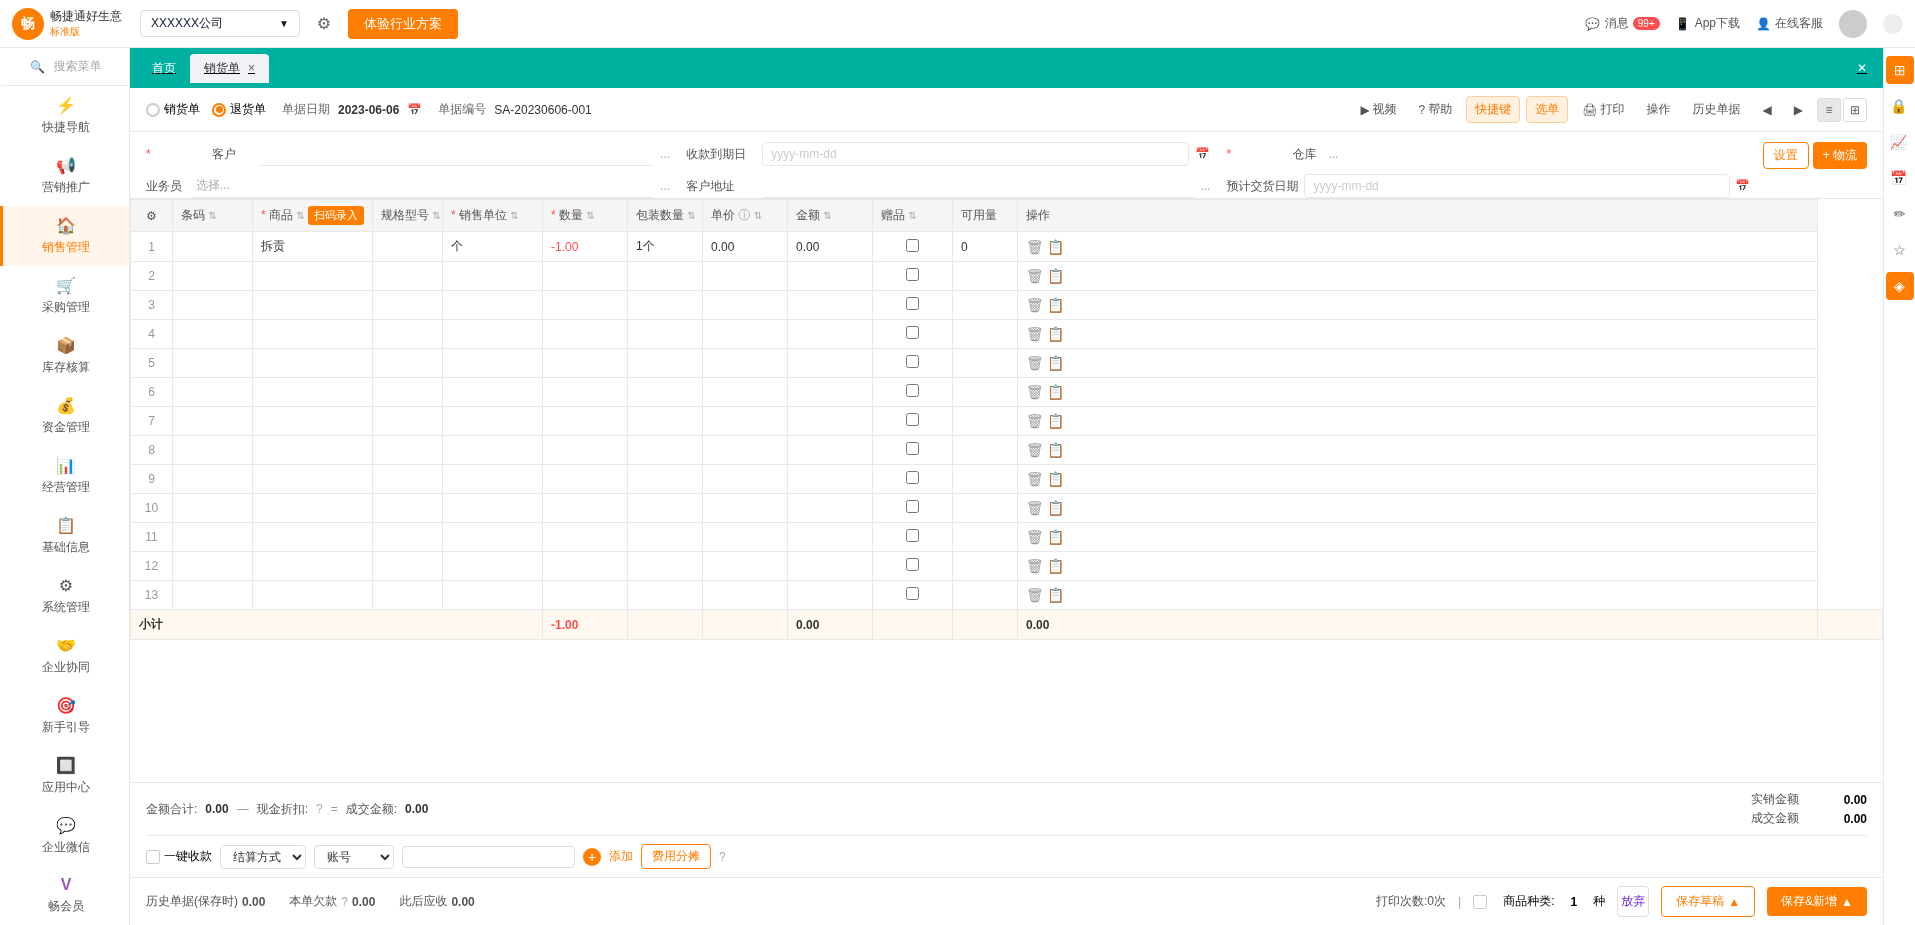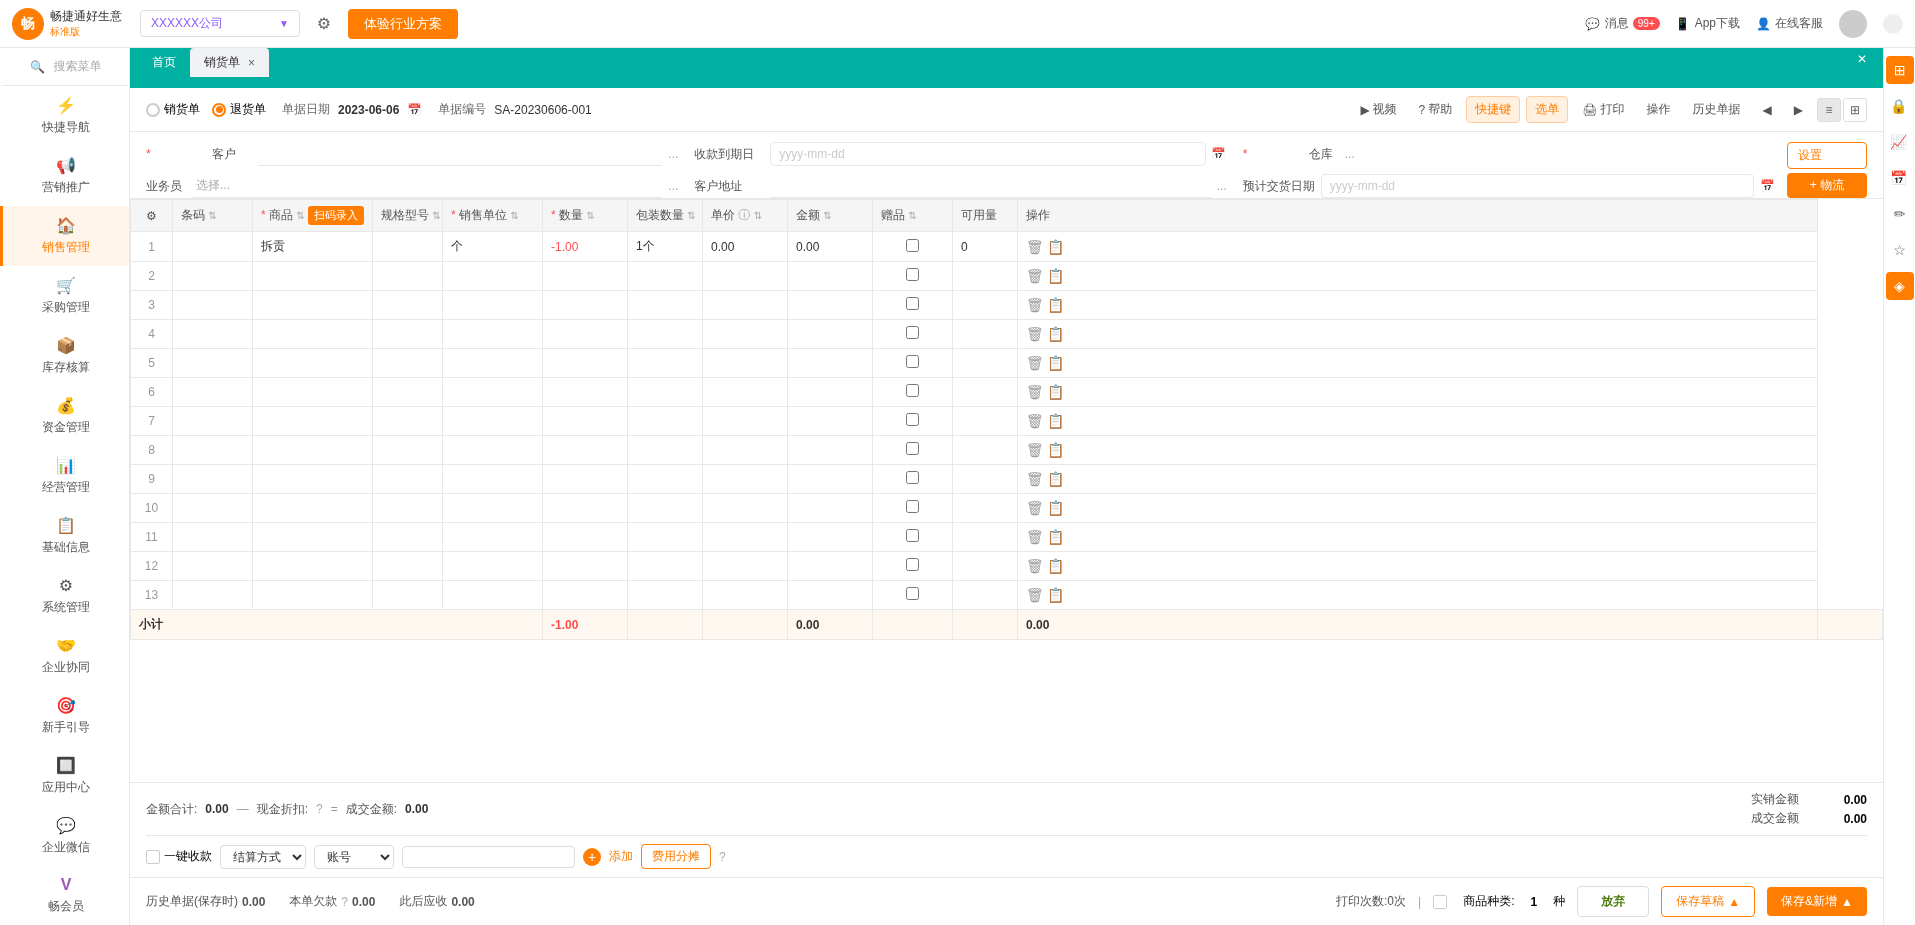--- a/index.html
+++ b/index.html
@@ -27,21 +27,21 @@
       border-radius: 50%;
       display: flex; align-items: center; justify-content: center;
       color: white; font-size: 14px; font-weight: bold;
     }
     .logo-text { font-size: 11px; color: #333; line-height: 1.3; }
     .company-selector {
       display: flex; align-items: center; gap: 4px;
       border: 1px solid #ddd; border-radius: 4px; padding: 4px 10px;
       cursor: pointer; background: #fff; min-width: 160px;
     }
-    .company-selector span { color: #8b5cf6; }
+    .company-selector span { color: #0f172a; }
     .chevron-down { color: #999; font-size: 10px; margin-left: auto; }
     .settings-icon-btn {
       width: 32px; height: 32px; display: flex; align-items: center; justify-content: center;
       border-radius: 4px; cursor: pointer; color: #666;
     }
     .trial-btn {
       background: #ff7d00; color: white; border: none; border-radius: 4px;
       padding: 6px 16px; cursor: pointer; font-size: 13px;
     }
     .top-right {
@@ -70,21 +70,21 @@
     }
     .sidebar-item.active { background: #fff5eb; color: #ff7d00; border-left-color: #ff7d00; }
     .sidebar-item .icon { font-size: 16px; }
     .sidebar-item .label { font-size: 12px; }
 
     
     .main-content { flex: 1; display: flex; flex-direction: column; overflow: hidden; background: #f0f2f5; }
 
     
     .tab-bar {
-      background: #00b0a0; display: flex; align-items: flex-start; height: 40px; padding: 0 8px;
+      background: #00b0a0; display: flex; align-items: center; height: 40px; padding: 0 8px; text-decoration: underline;
     }
     .tab {
       display: flex; align-items: center; gap: 4px; padding: 6px 14px;
       cursor: pointer; color: rgba(255,255,255,0.8); border-radius: 4px 4px 0 0;
     }
     .tab.active { background: #f0f2f5; color: #333; }
     .tab .close-btn { color: #666; font-size: 12px; cursor: pointer; margin-left: 4px; }
     .home-tab { color: white; }
 
     
@@ -176,21 +176,21 @@
 
     
     .footer {
       height: 48px; background: white; border-top: 1px solid #e8e8e8;
       display: flex; align-items: center; padding: 0 16px; gap: 24px;
     }
     .footer-info { color: #555; display: flex; align-items: center; gap: 4px; }
     .footer-right { margin-left: auto; display: flex; align-items: center; gap: 12px; }
     .abandon-btn {
       border: 1px solid #ddd; background: white; border-radius: 4px;
-      padding: 6px 23px; cursor: pointer; color: #4d7c0f; font-weight: bold;
+      padding: 6px 3px; cursor: pointer; color: #6d28d9;
     }
     .save-draft-btn {
       border: 1px solid #ff7d00; color: #ff7d00; background: white; border-radius: 4px;
       padding: 6px 14px; cursor: pointer; display: flex; align-items: center; gap: 4px;
     }
     .save-new-btn {
       background: #ff7d00; color: white; border: none; border-radius: 4px;
       padding: 6px 14px; cursor: pointer; display: flex; align-items: center; gap: 4px;
     }
 
@@ -423,21 +423,21 @@
           </div>
           <div class="field-row">
             <span class="lbl" style="min-width:70px">预计交货日期</span>
             <div class="val" style="flex:1; border:1px solid #e8e8e8; border-radius:4px; color:#ccc; padding:3px 8px; min-height:24px">
               <span style="color:#ccc">yyyy-mm-dd</span>
             </div>
             <span style="color:#aaa;cursor:pointer">📅</span>
           </div>
         </div>
 
-        <div style="display:flex; flex-direction:column; gap:4px; margin-left:12px; min-width:80px;">
+        <div style="display:flex; flex-direction:row; gap:4px; margin-left:12px; min-width:80px;">
           <button class="right-btn" style="border:1px solid #ff7d00; color:#ff7d00; background:white; border-radius:4px; padding:4px 10px; cursor:pointer; font-size:12px; display:flex; align-items:center; gap:4px;">设置</button>
           <button class="right-btn primary" style="background:#ff7d00; color:white; border:none; border-radius:4px; padding:4px 10px; cursor:pointer; font-size:12px;">
             <span>+ 物流</span>
           </button>
         </div>
       </div>
 
 
       <div class="table-container">
         <table>

